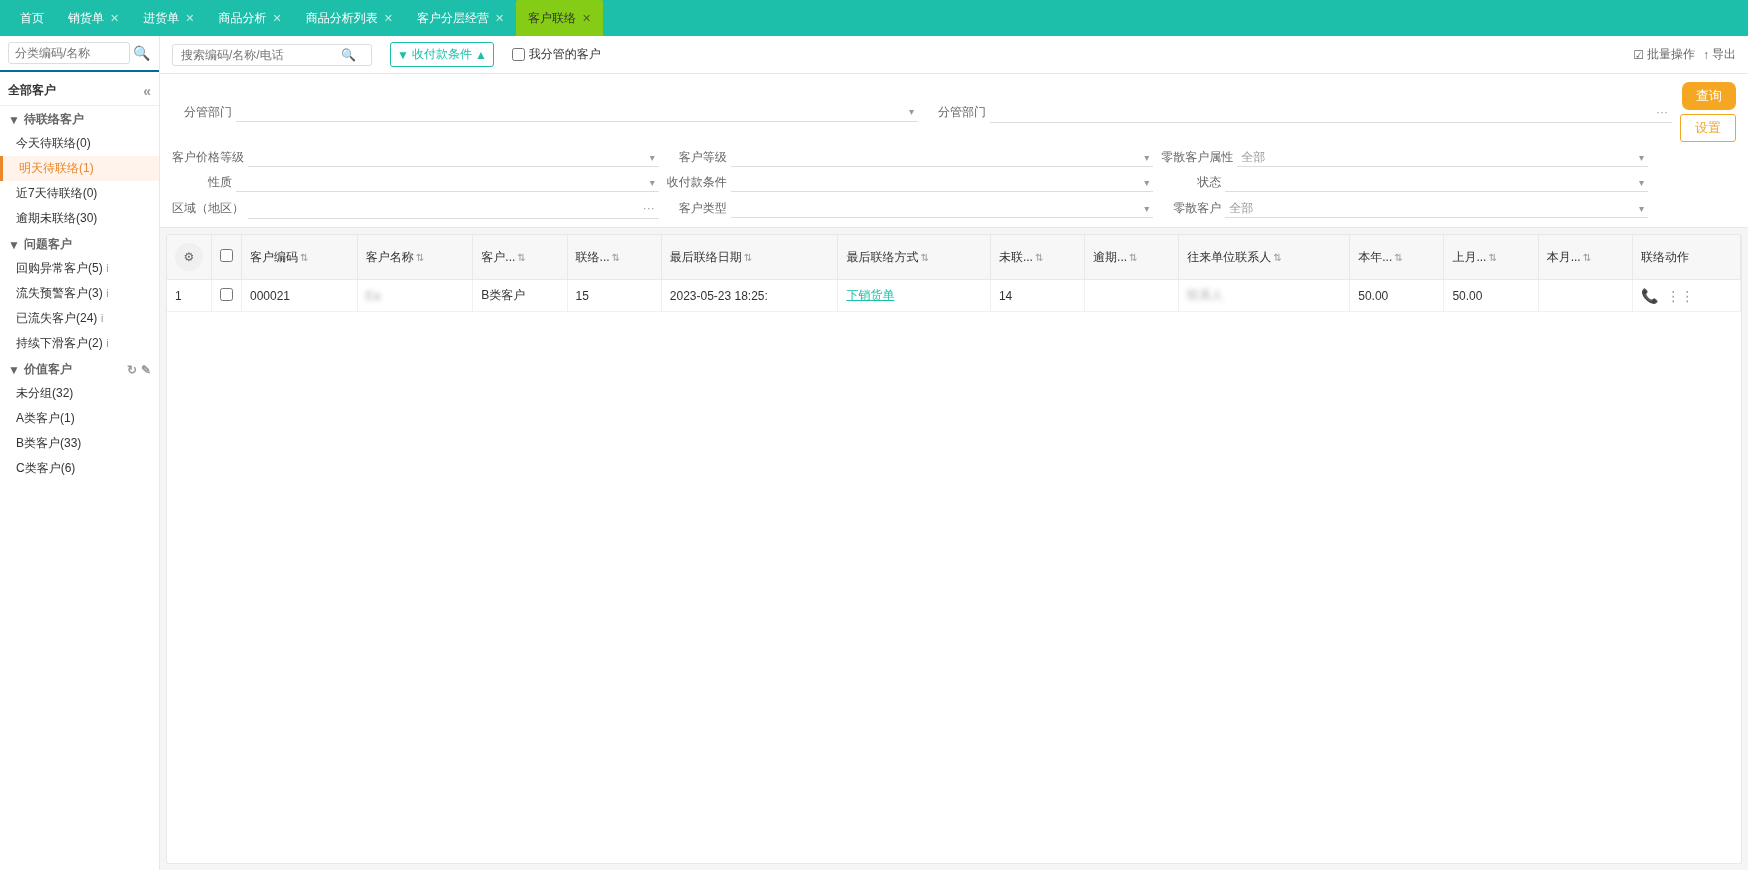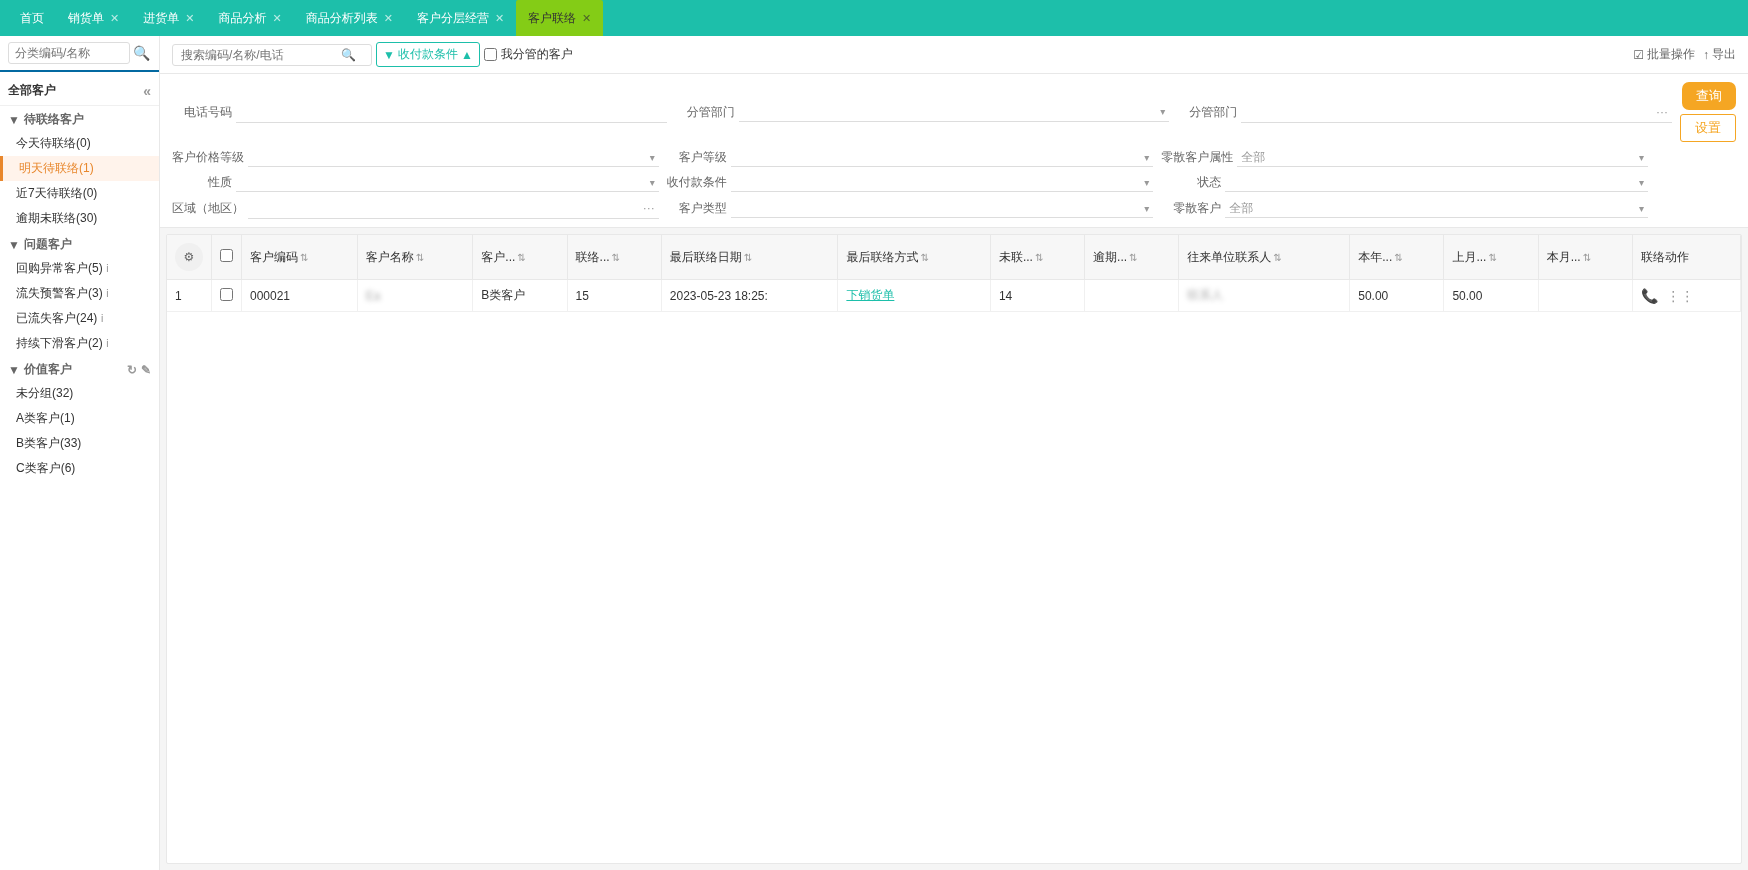--- a/index.html
+++ b/index.html
@@ -104,21 +104,21 @@
       overflow: hidden;
     }
 
     
     .toolbar {
       background: #fff;
       border-bottom: 1px solid #e8e8e8;
       padding: 6px 12px;
       display: flex;
       align-items: center;
-      gap: 4px;
+      gap: 18px;
     }
     .search-input-wrap {
       display: flex;
       align-items: center;
       border: 1px solid #ddd;
       border-radius: 3px;
       padding: 3px 8px;
       background: #fff;
       min-width: 200px;
     }
@@ -467,24 +467,20 @@
         <div class="export-btn">
           <span>↑</span>
           <span>导出</span>
         </div>
       </div>
     </div>
 
     <div class="filter-panel">
 
       <div class="filter-row">
-        <div class="filter-cell">
-          <label>电话号码</label>
-          <input type="text" style="flex: 1 1 0%; border-top: none; border-right: none; border-left: none; border-image: initial; border-bottom: 1px solid rgb(221, 221, 221); outline: none; padding: 3px 4px; font-size: 12px;">
-        </div>
         <div class="filter-cell">
           <label>分管部门</label>
           <div class="filter-select-wrap">
             <select>
               <option value=""></option>
             </select>
             <span class="chevron">▾</span>
           </div>
         </div>
         <div class="filter-cell">

